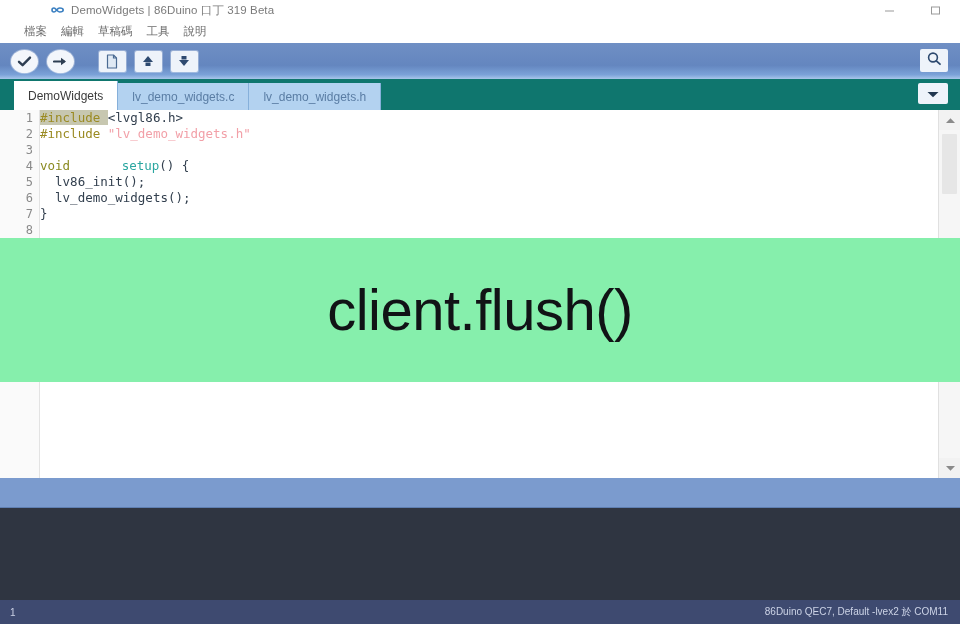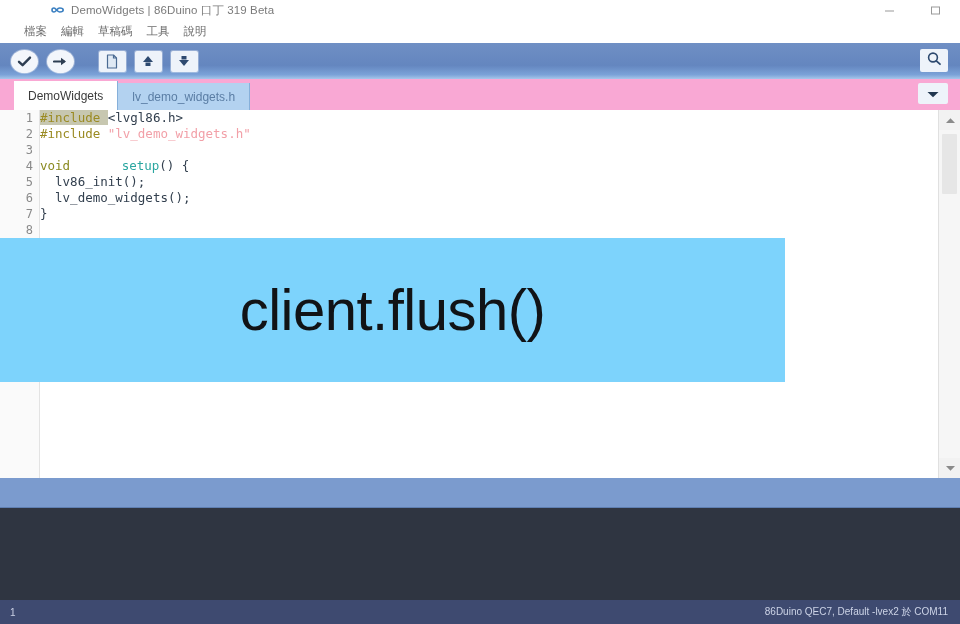--- a/index.html
+++ b/index.html
@@ -119,21 +119,21 @@
     border-radius: 2px;
     background: #eef3fa;
     display: flex; align-items: center; justify-content: center;
   }
 
   
   .tabbar {
     position: absolute;
     left: 0; top: 79px;
     width: 960px; height: 31px;
-    background: #f9a8d4;
+    background: #0f766e;
   }
   .tabs {
     position: absolute;
     left: 14px; top: 2px;
     display: flex;
     align-items: flex-end;
     height: 29px;
   }
   .tab {
     height: 27px;
@@ -283,22 +283,22 @@
     font-size: 10px;
     color: #ccd3e6;
     white-space: nowrap;
     filter: blur(0.5px);
   }
 
   
   .overlay {
     position: absolute;
     left: 0; top: 238px;
-    width: 785px; height: 144px;
-    background: #7dd3fc;
+    width: 960px; height: 144px;
+    background: #86efac;
     display: flex;
     align-items: center;
     justify-content: center;
     z-index: 50;
   }
   .overlay-text {
     font-family: "Liberation Sans", sans-serif;
     font-size: 58px;
     font-weight: 400;
     color: #111316;
@@ -392,20 +392,21 @@
             <circle cx="7" cy="6.5" r="4.4" fill="none" stroke="#2e4a70" stroke-width="1.6"></circle>
             <line x1="10.3" y1="9.8" x2="14" y2="13.2" stroke="#2e4a70" stroke-width="1.8" stroke-linecap="round"></line>
           </svg>
       </span>
     </div>
   </div>
 
   <div class="tabbar">
     <div class="tabs">
       <div class="tab active">DemoWidgets</div>
+      <div class="tab">lv_demo_widgets.c</div>
       <div class="tab">lv_demo_widgets.h</div>
     </div>
     <div class="tab-dropdown">
       <span>
         <svg width="14" height="9" viewBox="0 0 14 9">
             <path d="M1.5 2 L7 7.2 L12.5 2 Z" fill="#20364f"></path>
           </svg>
       </span>
     </div>
   </div>

